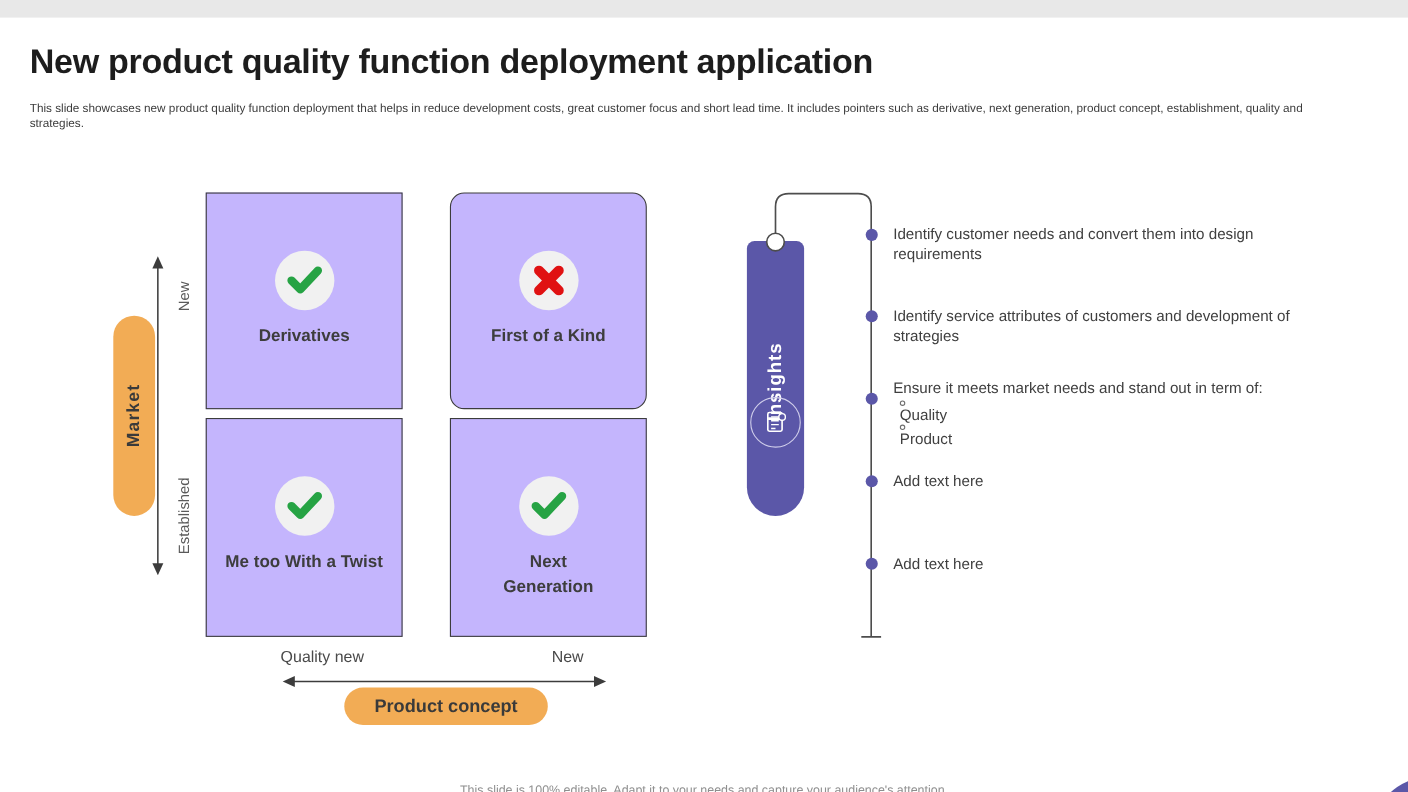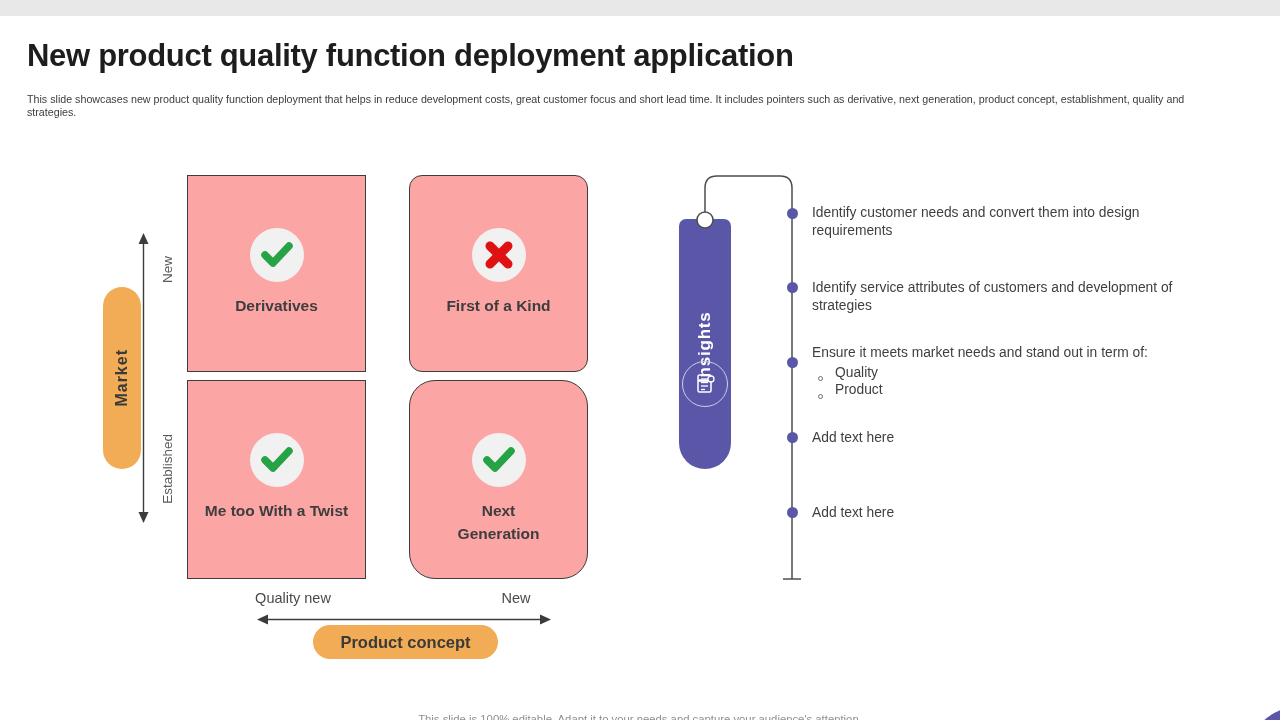--- a/index.html
+++ b/index.html
@@ -12,27 +12,27 @@
   .title {
     position:absolute; left:27px; top:22px; width:1100px;
     font-size:31px; font-weight:bold; color:#1d1d1d; letter-spacing:-0.3px;
   }
   .description {
     position:absolute; left:27px; top:77px; width:1165px;
     font-size:10.7px; color:#3c3c3c; line-height:13px;
   }
   
   .quad {
-    position:absolute; width:179px; background:#fca5a5;
+    position:absolute; width:179px; background:#c4b5fd;
     border:1.5px solid #3c3c3c;
   }
   .quad-tl { left:187px; top:159px; height:197px; }
   .quad-tr { left:409px; top:159px; height:197px;border-radius:13px; }
   .quad-bl { left:187px; top:364px; height:199px; }
-  .quad-br { left:409px; top:364px; height:199px;border-radius:26px; }
+  .quad-br { left:409px; top:364px; height:199px; }
   .icon-circle {
     position:absolute; left:50%; transform:translateX(-50%); top:52px;
     width:54px; height:54px; border-radius:50%; background:#f1f1f1;
     display:flex; align-items:center; justify-content:center;
   }
   .quad-label {
     position:absolute; left:50%; transform:translateX(-50%); top:118px;
     font-size:15.5px; font-weight:bold; color:#3d3d3d; text-align:center;
     line-height:23px; white-space:nowrap;
   }
@@ -93,21 +93,21 @@
     position:absolute; left:787px; width:11px; height:11px; border-radius:50%;
     background:#5b57a8;
   }
   .insight-item {
     position:absolute; left:812px; font-size:13.8px; color:#3f3f3f; line-height:17.5px;
   }
   .insight-item.w1 { width:330px; }
   .insight-item.w2 { width:385px; }
   .insight-item.w3 { width:400px; }
   .sub-list { margin-top:2px; }
-  .sub-item { display:flex; align-items:flex-end; padding-left:6px; }
+  .sub-item { display:flex; align-items:flex-start; padding-left:6px;flex-direction:column; }
   .sub-marker {
     width:5px; height:5px; border:1.2px solid #6e6e6e; border-radius:50%;
     margin-right:12px; flex:0 0 auto;
   }
   
   .footer {
     position:absolute; left:0; top:697px; width:100%; text-align:center;
     font-size:11.3px; color:#8f8f8f;
   }
   .corner-circle {

